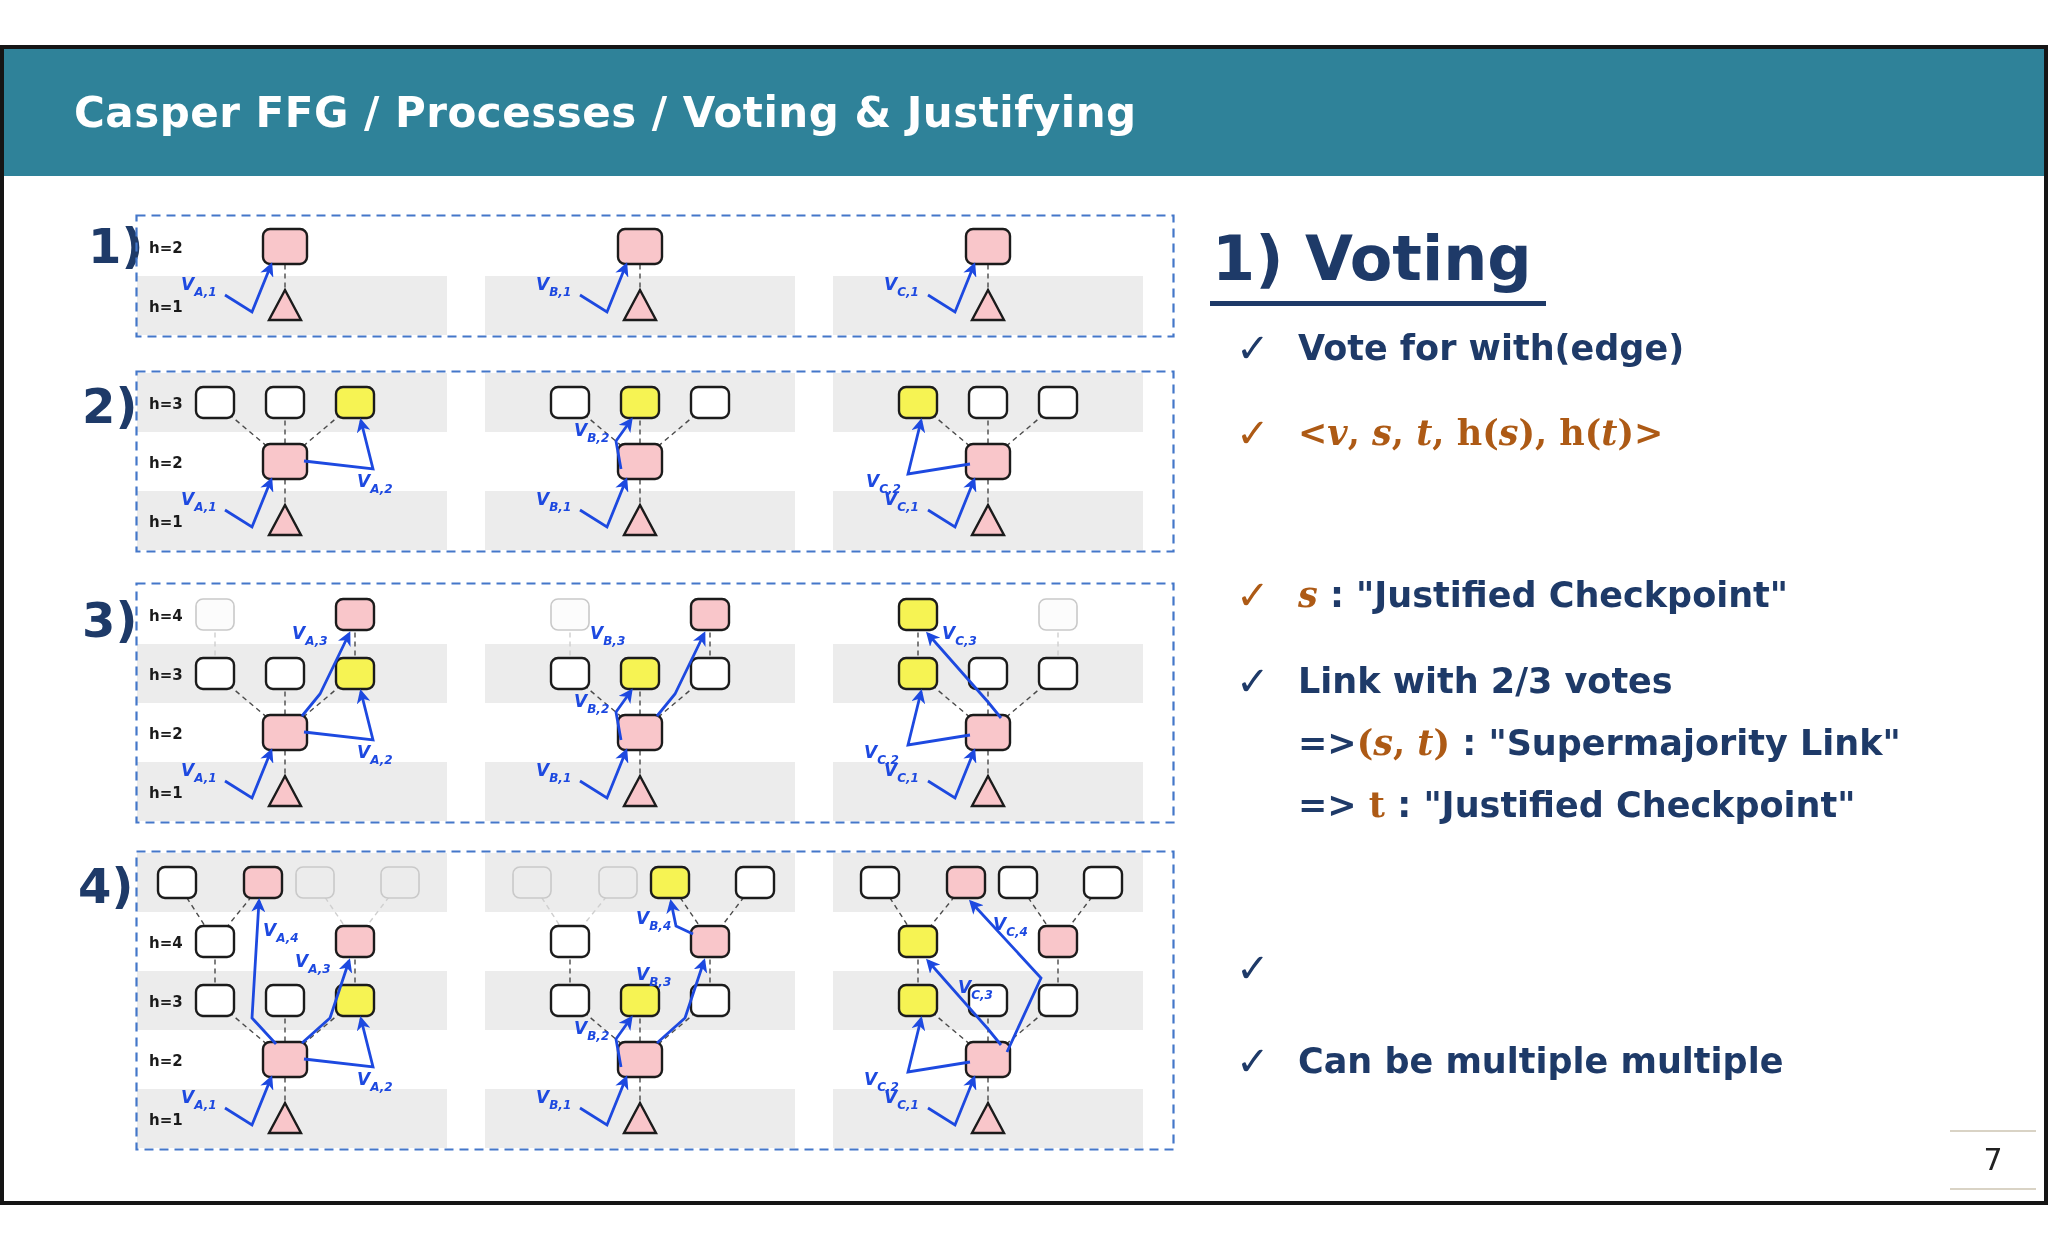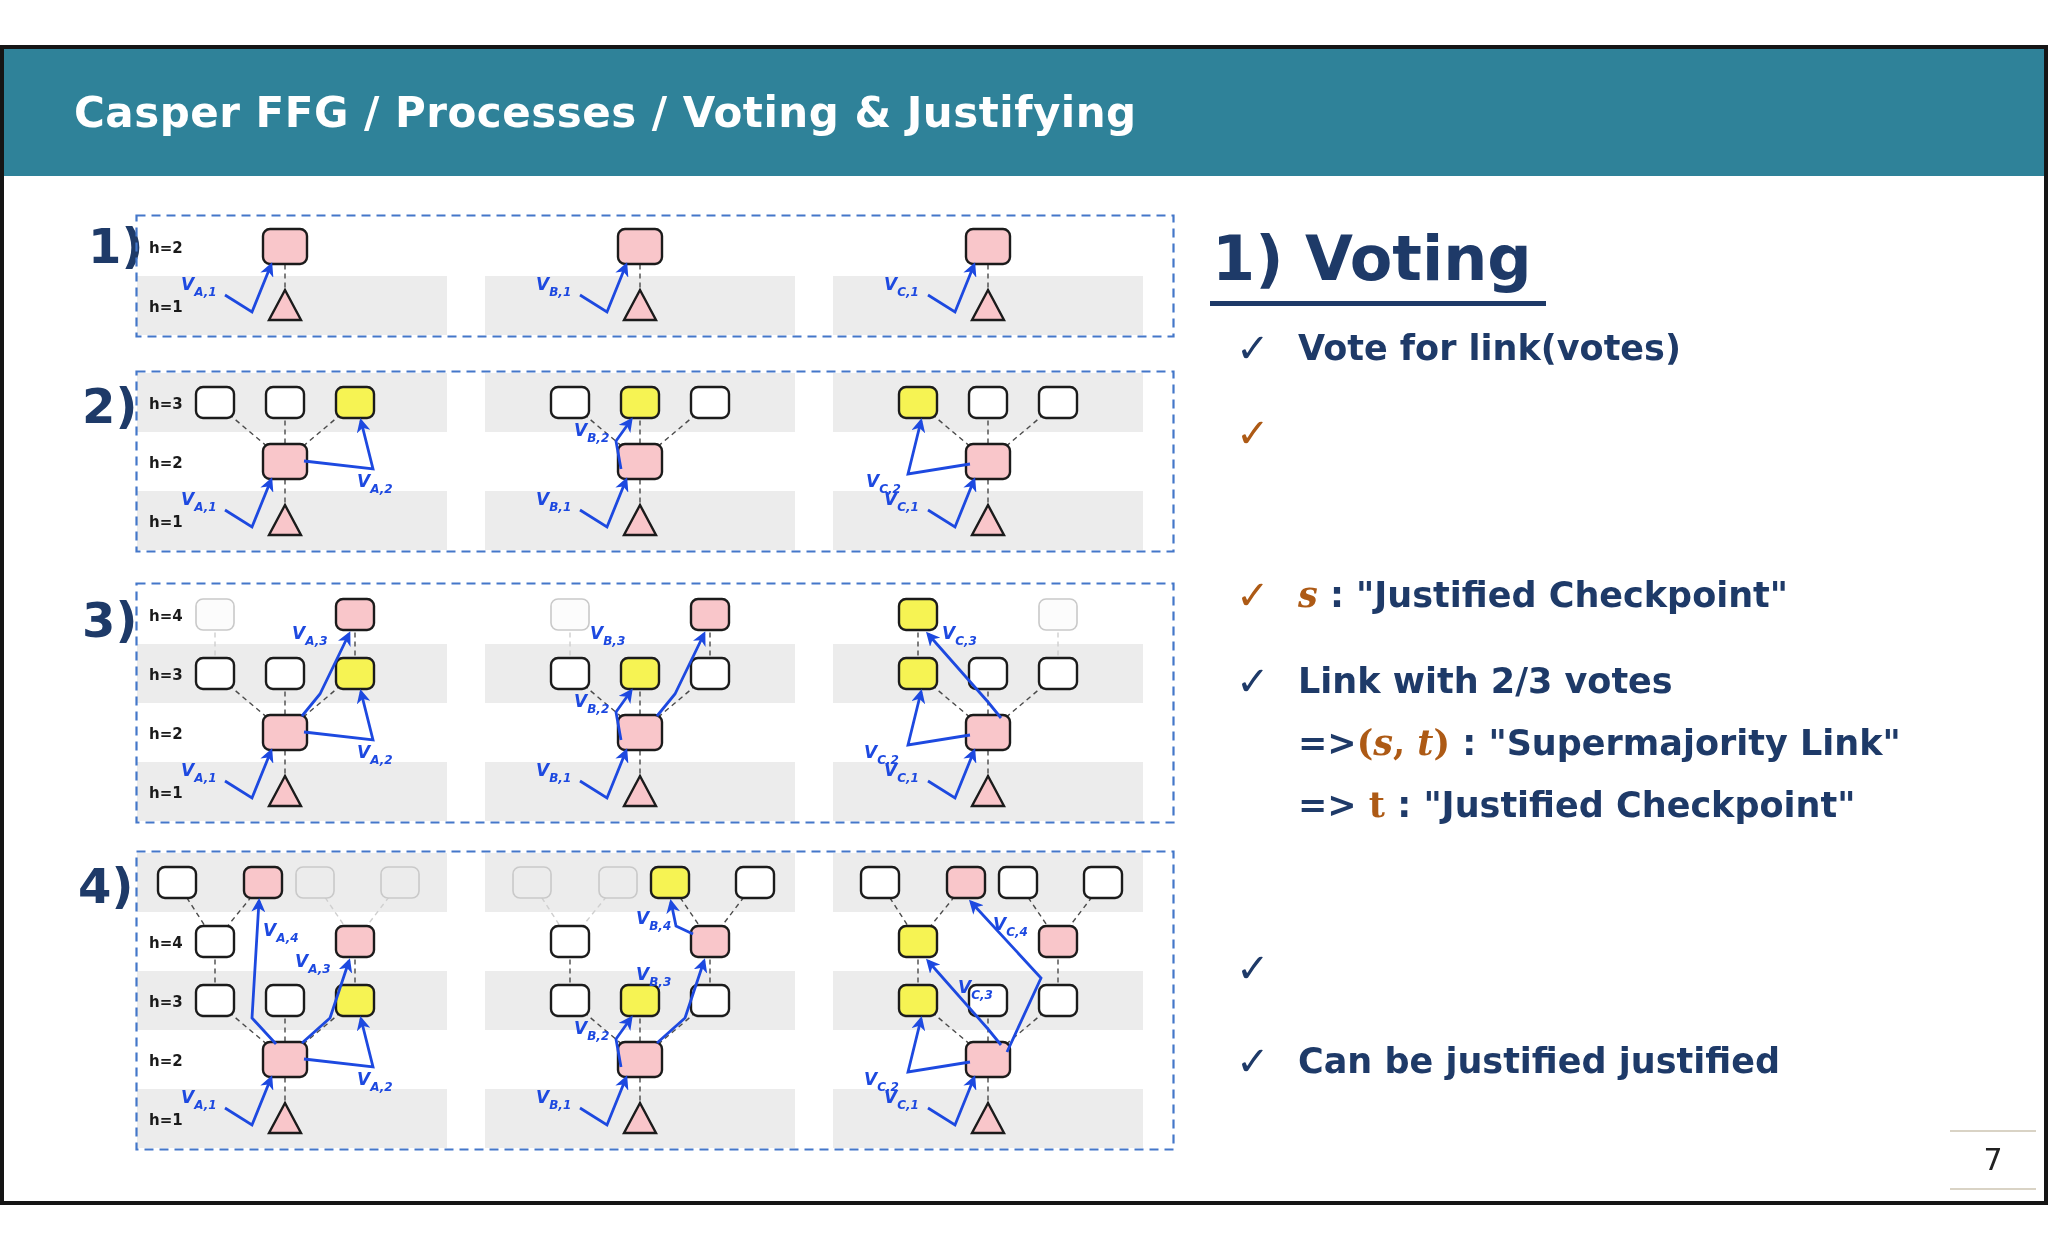--- a/index.html
+++ b/index.html
@@ -307,25 +307,28 @@
       <text x="823" y="143" fill="#1d49e0" font-size="17" font-weight="bold" font-style="italic" font-family="DejaVu Sans, sans-serif"><tspan>V</tspan><tspan dy="6" font-size="12">C,3</tspan></text>
       <polyline points="872,202 906,128 836,52" fill="none" stroke="#1d49e0" stroke-width="2.8" marker-end="url(#ar3)"></polyline>
       <text x="858" y="80" fill="#1d49e0" font-size="17" font-weight="bold" font-style="italic" font-family="DejaVu Sans, sans-serif"><tspan>V</tspan><tspan dy="6" font-size="12">C,4</tspan></text>
     </svg>
 
   <div id="right-panel">
     <div id="rp-heading">1) Voting</div>
     <div class="bullet" style="top:95px">
         <span class="check navy">✓</span>
         <div class="blines">
-          <div class="bline"><span class="seg-n">Vote for link(votes)</span></div>
+          <div class="bline"><span class="seg-n">Vote for with(edge)</span></div>
         </div>
       </div>
     <div class="bullet" style="top:180px">
         <span class="check brown">✓</span>
+        <div class="blines">
+          <div class="bline"><span class="seg-bs">&lt;</span><span class="seg-bi">v</span><span class="seg-bs">, </span><span class="seg-bi">s</span><span class="seg-bs">, </span><span class="seg-bi">t</span><span class="seg-bs">, h(</span><span class="seg-bi">s</span><span class="seg-bs">), h(</span><span class="seg-bi">t</span><span class="seg-bs">)&gt;</span></div>
+        </div>
       </div>
     <div class="bullet" style="top:342px">
         <span class="check brown">✓</span>
         <div class="blines">
           <div class="bline"><span class="seg-bi">s</span><span class="seg-n"> : "Justified Checkpoint"</span></div>
         </div>
       </div>
     <div class="bullet" style="top:428px">
         <span class="check navy">✓</span>
         <div class="blines">
@@ -333,19 +336,19 @@
           <div class="bline"><span class="seg-n">=&gt;</span><span class="seg-bs">(</span><span class="seg-bi">s</span><span class="seg-bs">, </span><span class="seg-bi">t</span><span class="seg-bs">)</span><span class="seg-n"> : "Supermajority Link"</span></div>
           <div class="bline"><span class="seg-n">=&gt; </span><span class="seg-bs">t</span><span class="seg-n"> : "Justified Checkpoint"</span></div>
         </div>
       </div>
     <div class="bullet" style="top:715px">
         <span class="check navy">✓</span>
       </div>
     <div class="bullet" style="top:808px">
         <span class="check navy">✓</span>
         <div class="blines">
-          <div class="bline"><span class="seg-n">Can be justified justified</span></div>
+          <div class="bline"><span class="seg-n">Can be multiple multiple</span></div>
         </div>
       </div>
   </div>
 
   <div id="page-number-box">7</div>
 </div>
 
 </body></html>

